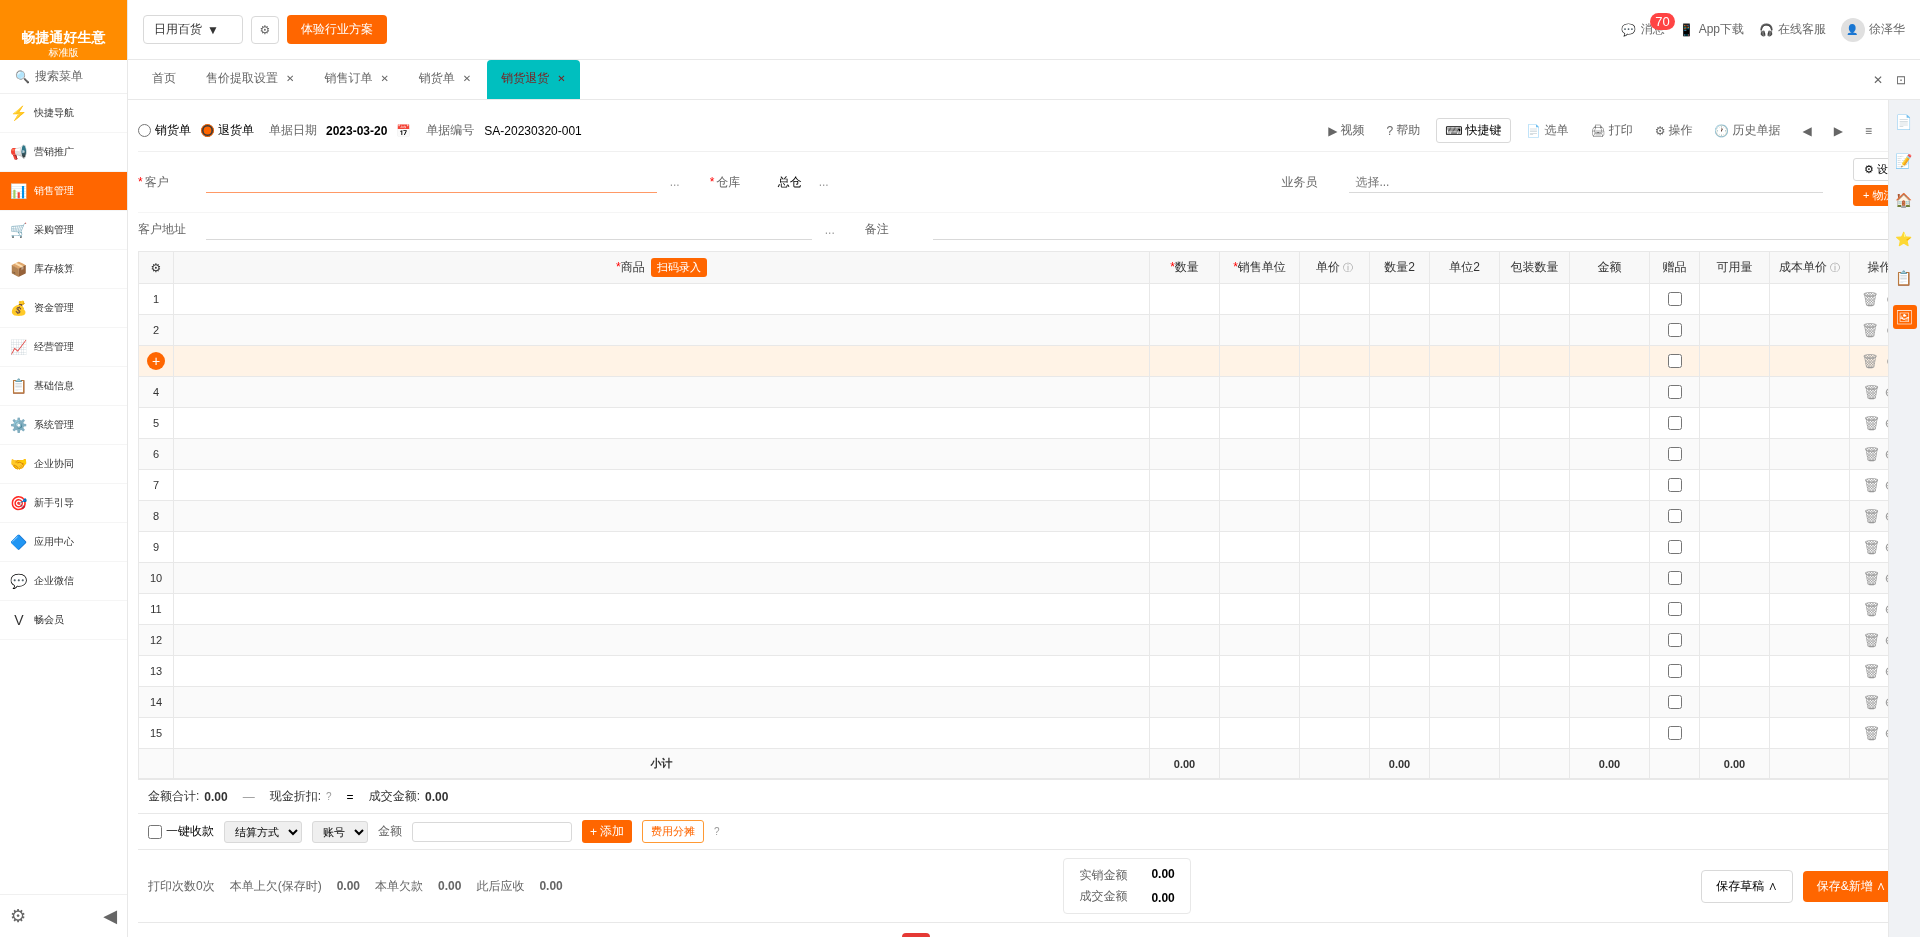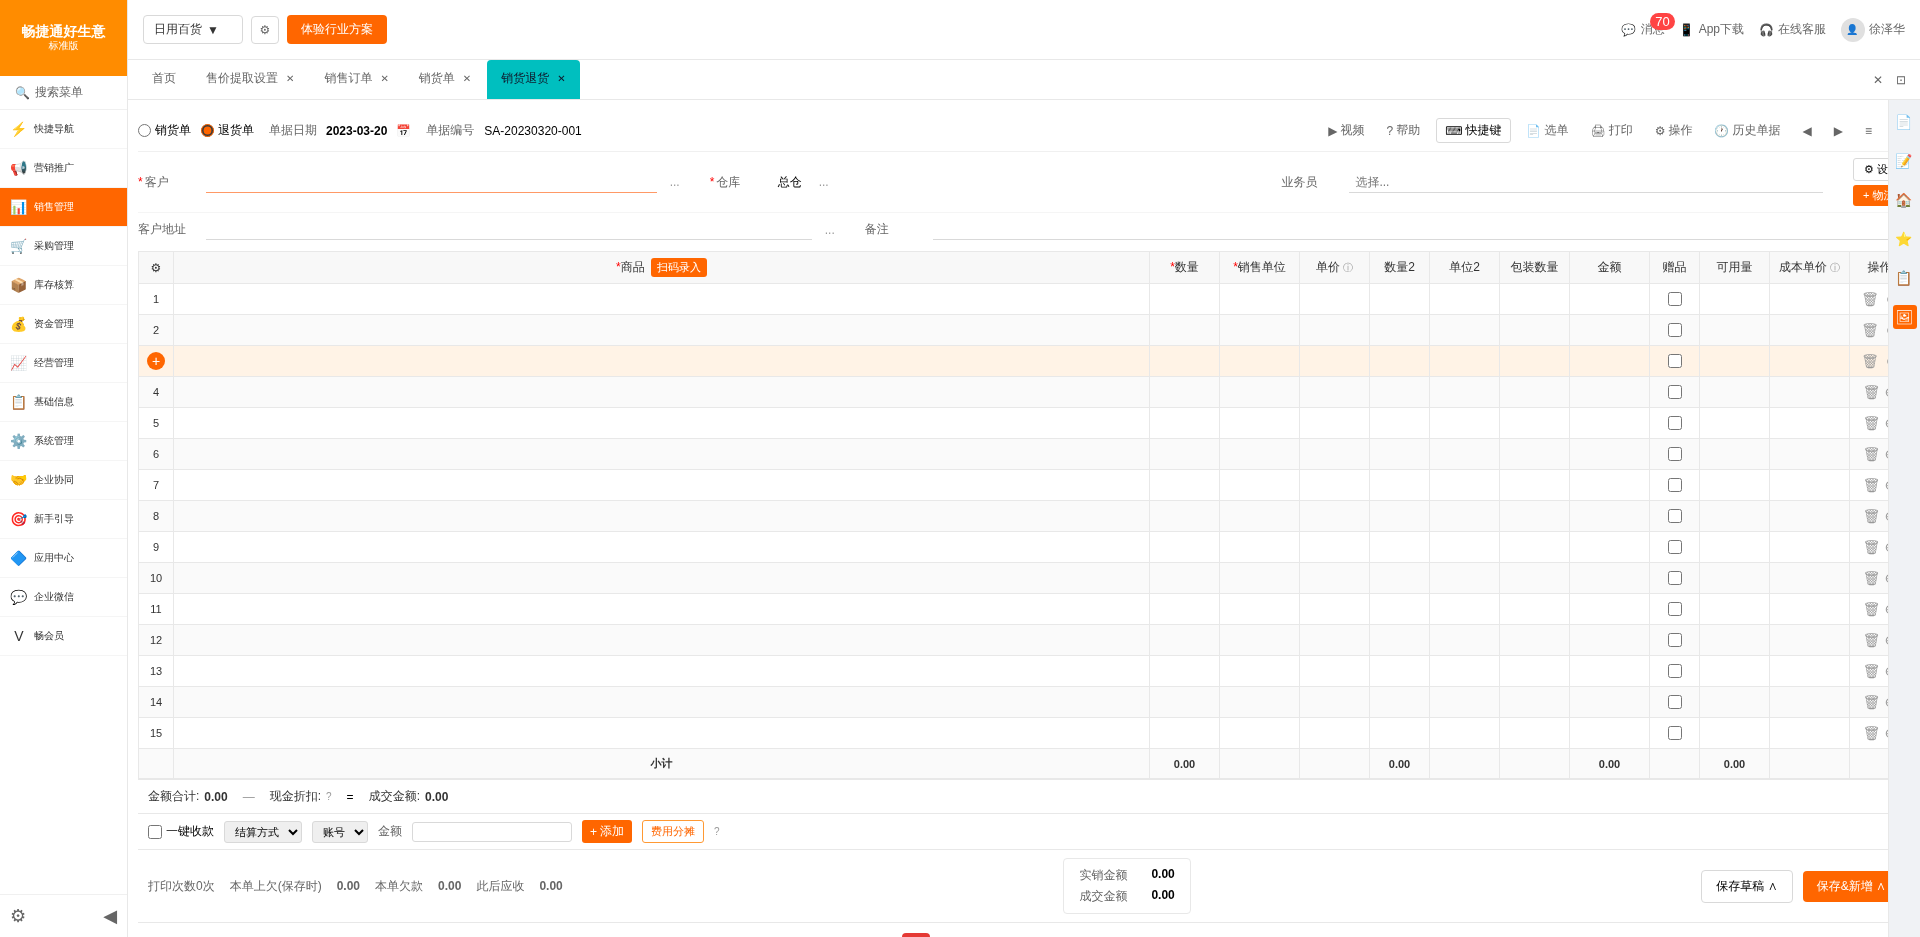--- a/index.html
+++ b/index.html
@@ -1,20 +1,20 @@
 <!DOCTYPE html>
 <html><head>
   <meta charset="utf-8">
   <style>
     * { box-sizing: border-box; margin: 0; padding: 0; font-family: 'Microsoft YaHei', Arial, sans-serif; font-size: 12px; }
     body { display: flex; height: 937px; overflow: hidden; background: #f0f2f5; }
     
     
     .sidebar { width: 128px; background: #fff; display: flex; flex-direction: column; border-right: 1px solid #e8e8e8; flex-shrink: 0; }
-    .sidebar-logo { background: #ff8c00; height: 76px; display: flex; align-items: center; justify-content: center; flex-direction: column; }
+    .sidebar-logo { background: #ff8c00; height: 60px; display: flex; align-items: center; justify-content: flex-end; flex-direction: column; }
     .sidebar-logo-text { color: white; font-size: 14px; font-weight: bold; line-height: 1.2; }
     .sidebar-logo-sub { color: white; font-size: 10px; }
     .sidebar-search { display: flex; align-items: center; padding: 8px 10px; border-bottom: 1px solid #f0f0f0; cursor: pointer; color: #666; }
     .sidebar-search span { margin-left: 5px; }
     .sidebar-nav-item { display: flex; align-items: center; padding: 10px 10px; cursor: pointer; color: #333; border-bottom: 1px solid #f5f5f5; }
     .sidebar-nav-item.active { background: #ff6600; color: white; }
     .sidebar-nav-item .nav-icon { width: 18px; height: 18px; display: flex; align-items: center; justify-content: center; margin-right: 6px; font-size: 14px; }
     .sidebar-nav-item .nav-label { font-size: 10px; }
     .sidebar-bottom { margin-top: auto; display: flex; align-items: center; justify-content: space-between; padding: 10px; border-top: 1px solid #f0f0f0; }
     
@@ -247,21 +247,21 @@
       <span class="tab-close">✕</span>
     </div>
     <div class="tab-item">
       <span>销售订单</span>
       <span class="tab-close">✕</span>
     </div>
     <div class="tab-item">
       <span>销货单</span>
       <span class="tab-close">✕</span>
     </div>
-    <div class="tab-item active" style="background:#00bfbf; color:#0f172a;">
+    <div class="tab-item active" style="background:#00bfbf; color:#7f1d1d;">
       <span>销货退货</span>
       <span class="tab-close">✕</span>
     </div>
     <div class="tab-bar-right">
       <span style="cursor:pointer;color:#666;padding:4px;">✕</span>
       <span style="cursor:pointer;color:#666;padding:4px;">⊡</span>
     </div>
   </div>
 
   <div class="content-wrapper">
@@ -782,21 +782,21 @@
             <span>此后应收</span>
             <span style="font-weight:bold;">0.00</span>
           </div>
 
           <div style="display:flex;align-items:center;gap:15px;margin-right:10px;">
             <div style="display:flex;flex-direction:column;align-items:flex-end;gap:4px;border:1px solid #e8e8e8;padding:8px 15px;background:white;border-radius:4px;">
               <div style="display:flex;justify-content:space-between;gap:20px;width:100%;">
                 <span style="color:#666;">实销金额</span>
                 <span style="font-weight:bold;">0.00</span>
               </div>
-              <div style="display:flex;justify-content:space-between;gap:24px;width:100%;">
+              <div style="display:flex;justify-content:space-between;gap:24px;width:100%;align-items:flex-end;">
                 <span style="color:#666;">成交金额</span>
                 <span style="font-weight:bold;">0.00</span>
               </div>
             </div>
           </div>
 
           <div class="footer-bottom-right">
             <button class="save-draft-btn">保存草稿 ∧</button>
             <button class="save-new-btn">保存&amp;新增 ∧</button>
           </div>

